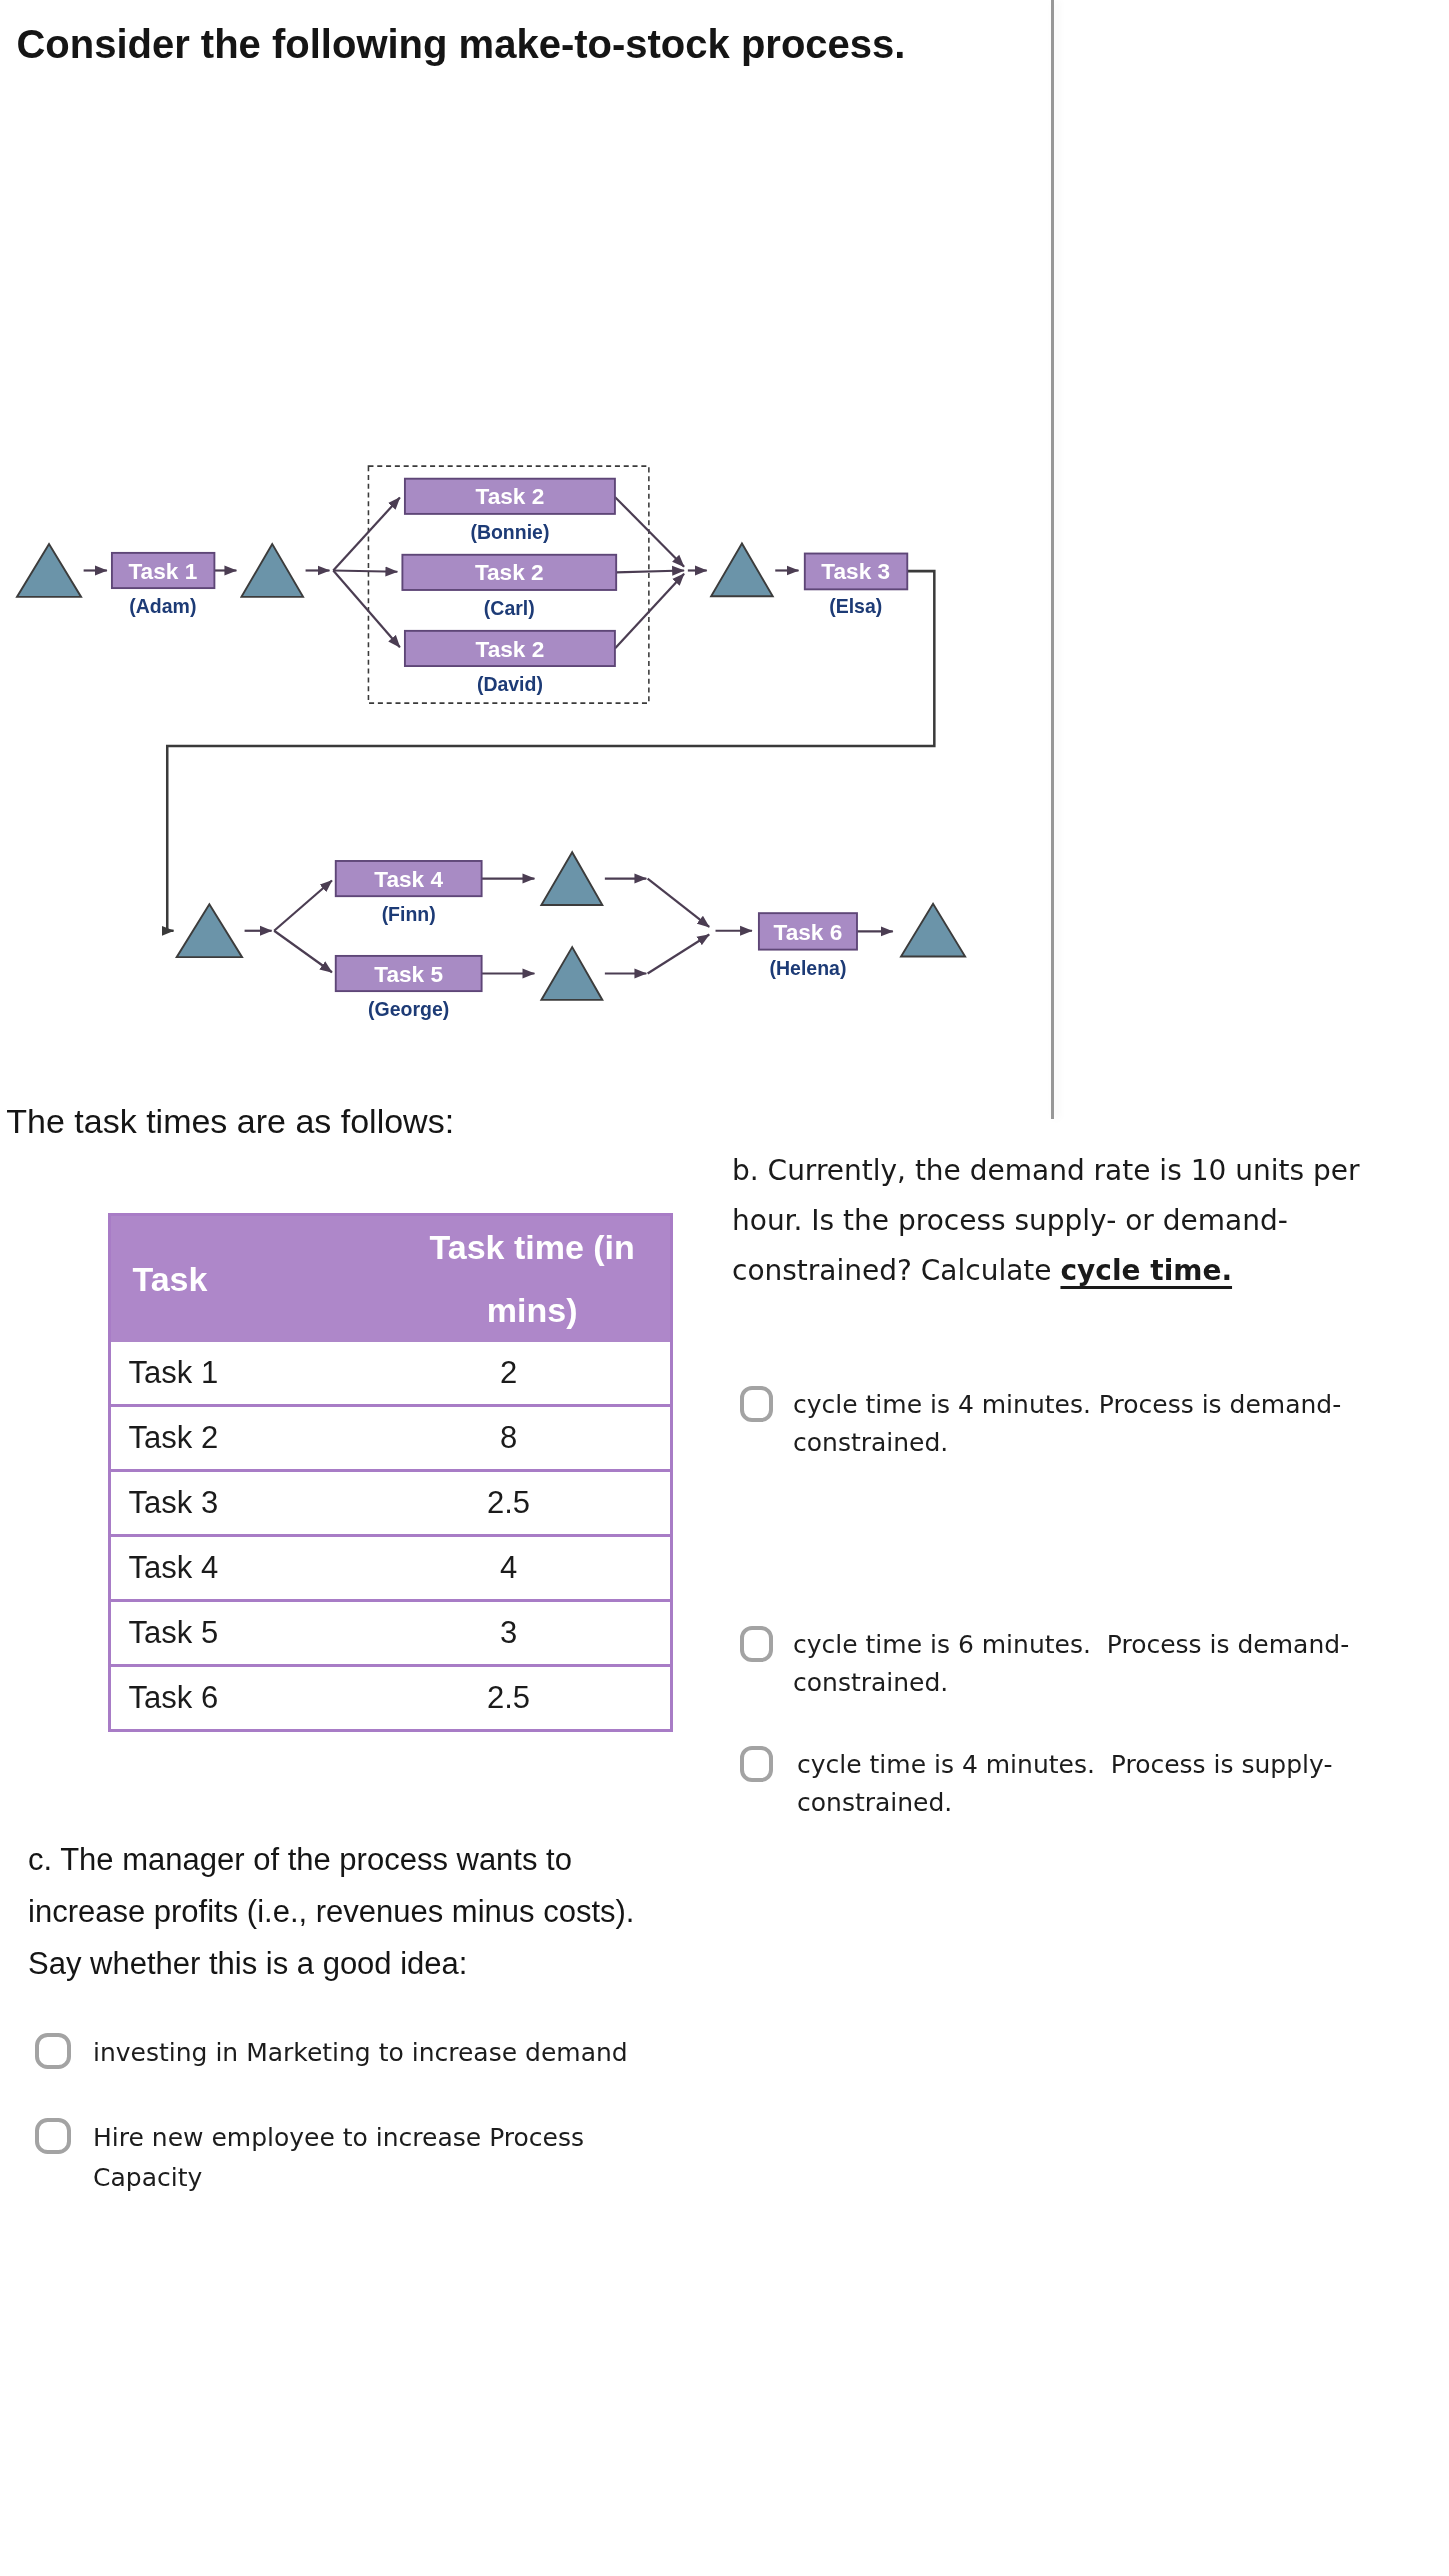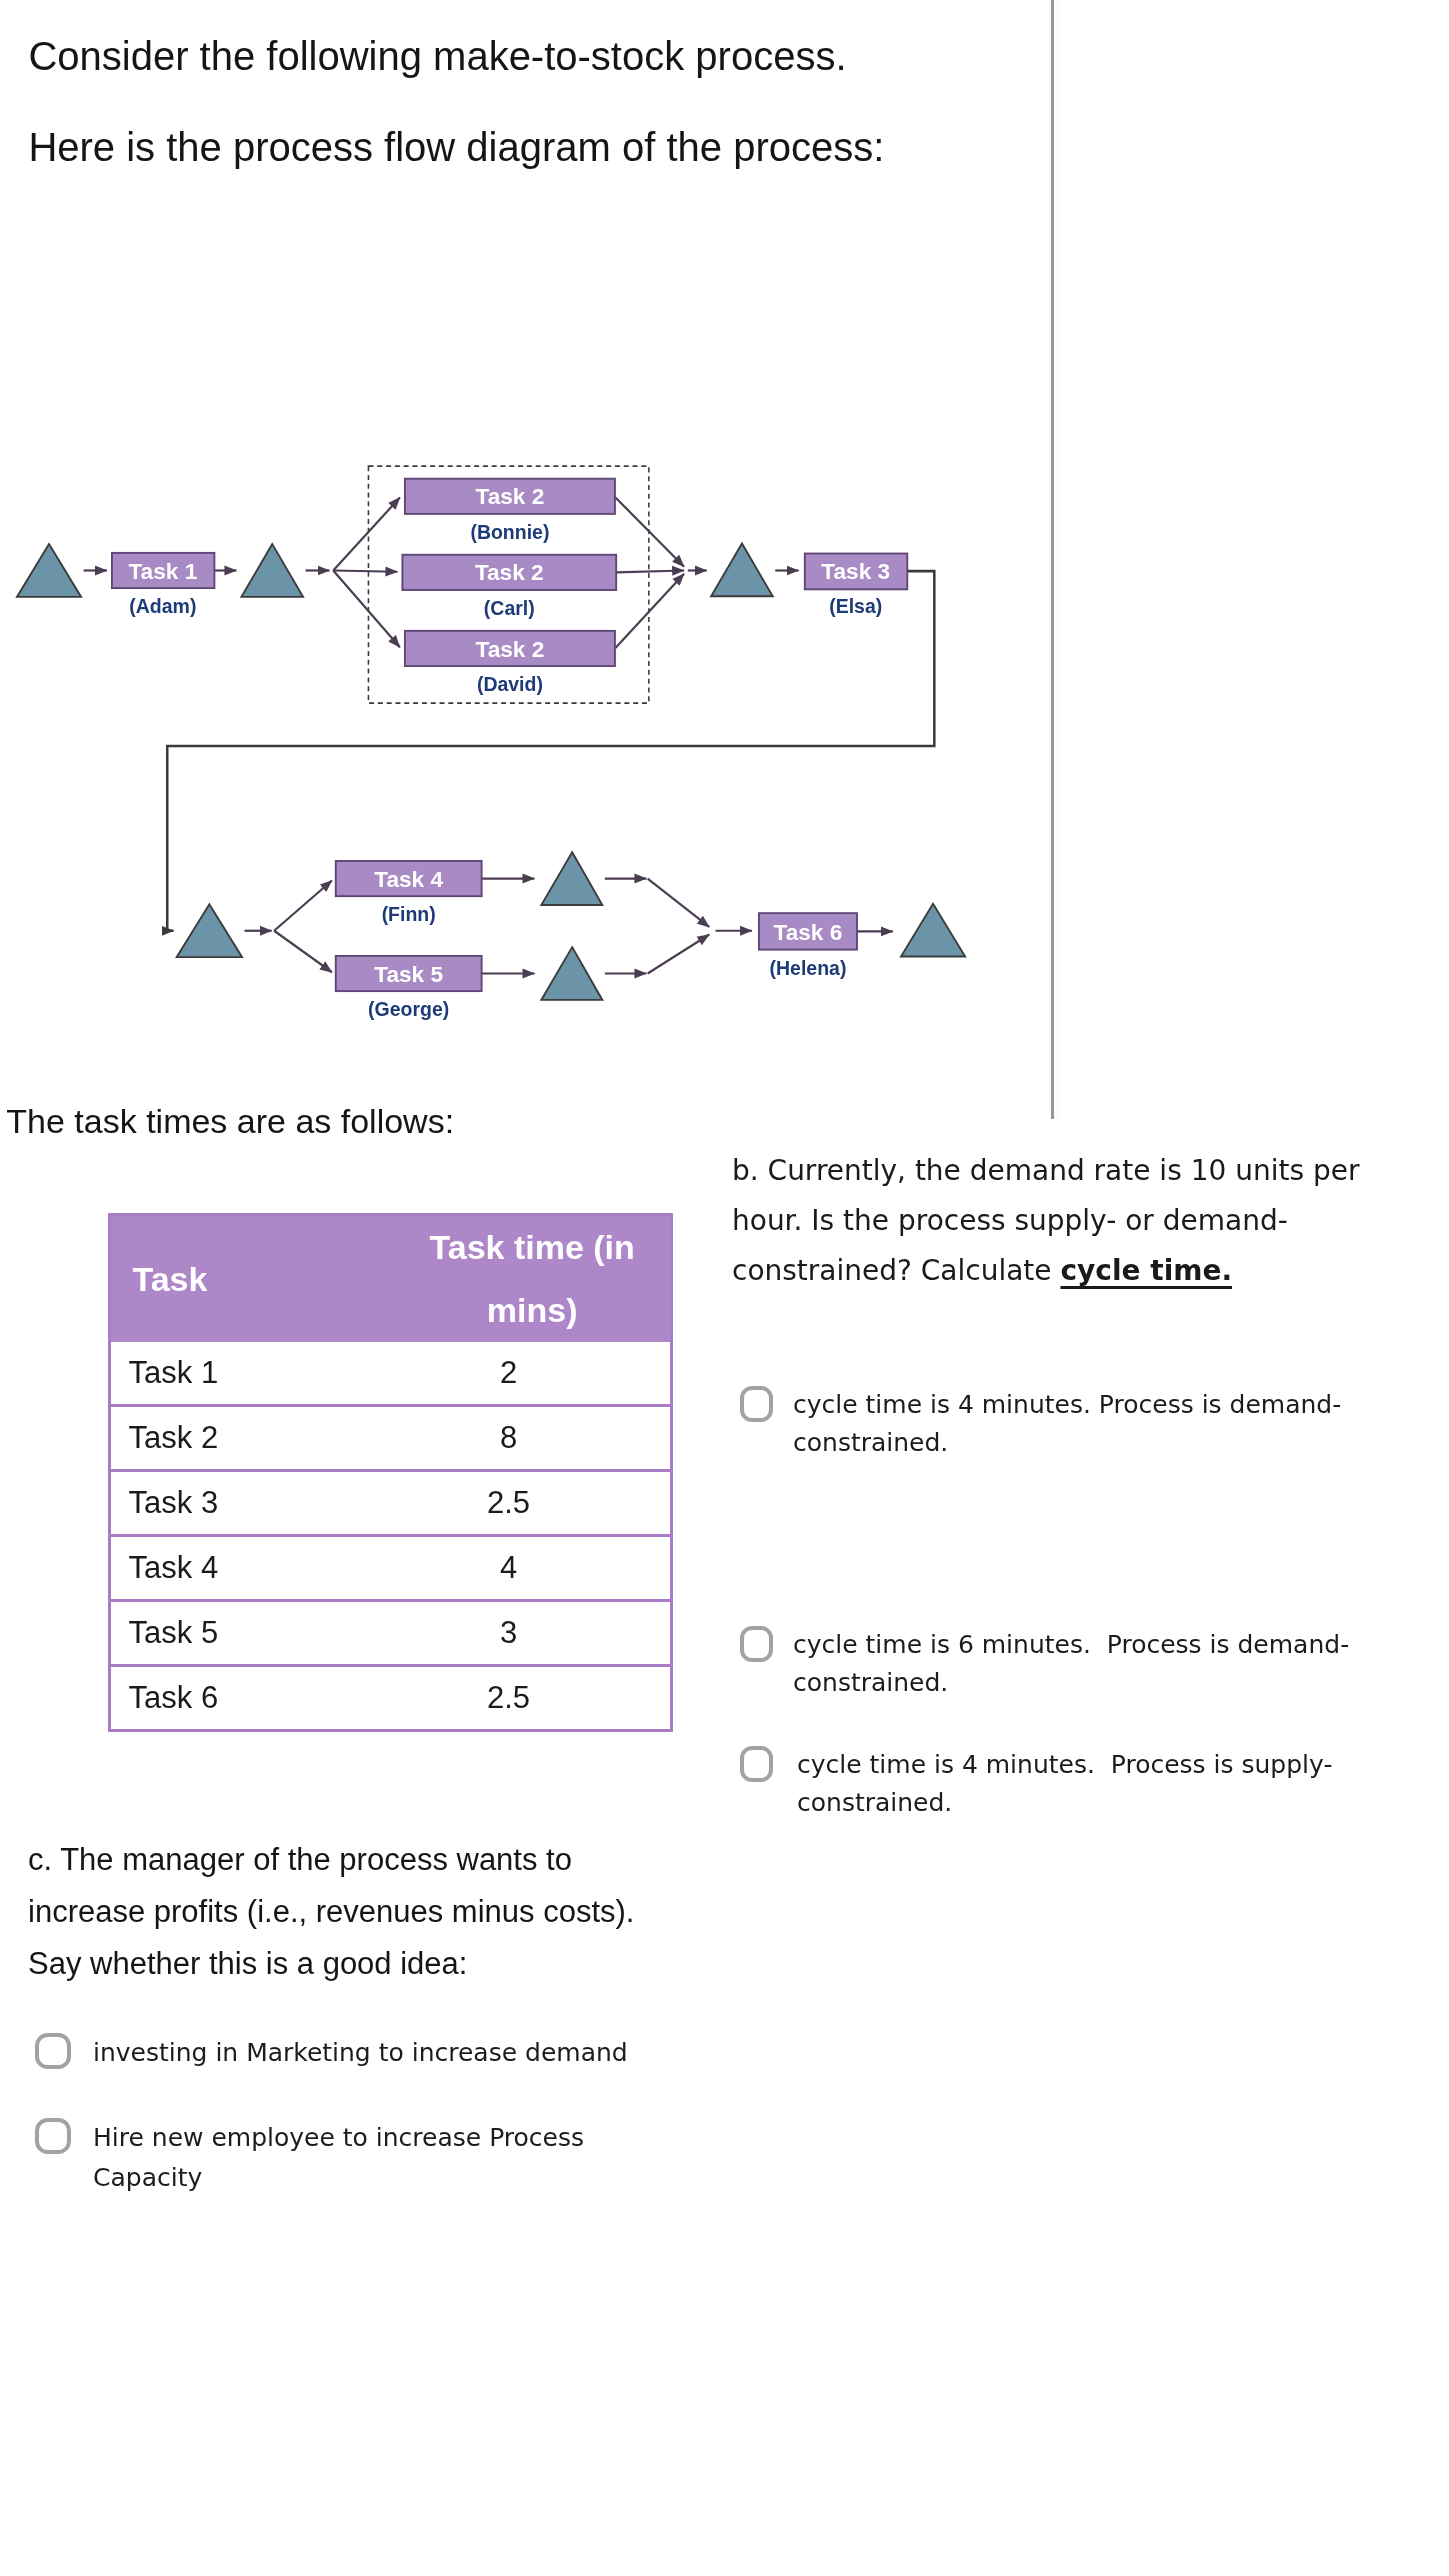--- a/index.html
+++ b/index.html
@@ -2,21 +2,21 @@
 <html style="font-size:10px"><head>
 <meta charset="utf-8">
 <style>
   html,body{margin:0;padding:0;background:#ffffff;}
   .page{position:relative;width:1449px;height:2576px;background:#fff;overflow:hidden;
         font-family:"Liberation Sans",sans-serif;}
   .abs{position:absolute;}
 
   
   .intro{left:16.4px;top:5px;width:906px;font:400 40px/79px "Liberation Sans",sans-serif;color:#151515;}
-  .intro p{margin:12px;}
+  .intro p{margin:0;font-weight:bold;}
   .intro p + p{margin-top:5px;}
 
   
   .divider{left:1051px;top:0;width:3.1px;height:1119px;background:#979797;
            box-shadow:3.8px 0 8.8px rgba(0,0,0,0.07);}
 
   
   .diagram{left:0;top:440px;width:1006px;height:642px;}
   .box-label{font:700 36px "Liberation Sans",sans-serif;fill:#ffffff;}
   .op-label{font:700 31px "Liberation Sans",sans-serif;fill:#1d3b76;}
@@ -55,21 +55,20 @@
 </style>
 </head>
 <body>
 
 <div class="page">
 
   <div class="abs divider"></div>
 
   <div class="abs intro">
     <p>Consider the following make-to-stock process.</p>
-    <p>Here is the process flow diagram of the process:</p>
   </div>
 
   <svg class="abs diagram" viewBox="0 700 1600 1020" width="1006" height="642" xmlns="http://www.w3.org/2000/svg">
     <defs>
       <marker id="arw" markerUnits="userSpaceOnUse" markerWidth="22" markerHeight="18" refX="19" refY="9" orient="auto">
           <path d="M0,1 L20,9 L0,17 Z" fill="#4b3d52"></path>
         </marker>
       <marker id="arwd" markerUnits="userSpaceOnUse" markerWidth="22" markerHeight="18" refX="19" refY="9" orient="auto">
           <path d="M0,1 L20,9 L0,17 Z" fill="#3a3a3a"></path>
         </marker>

